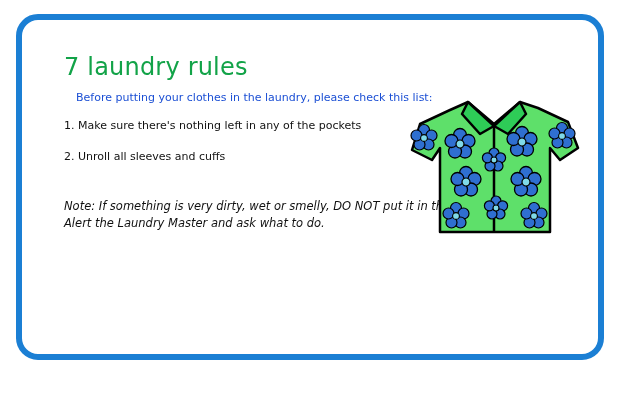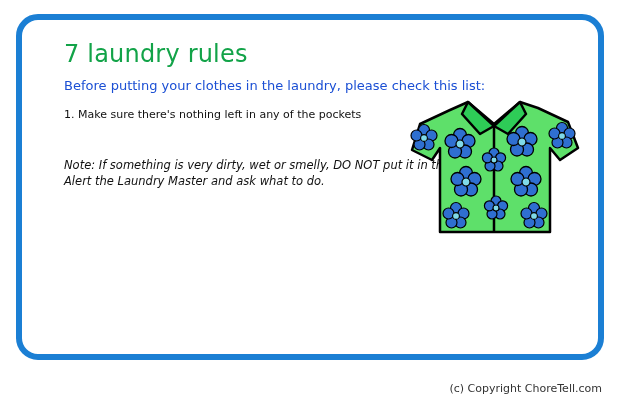--- a/index.html
+++ b/index.html
@@ -29,35 +29,35 @@
     border: 6px solid #1b7fd4;
     border-radius: 22px;
     background: #ffffff;
   }
   #card-inner {
     position: absolute;
     left: 0;
     top: 0;
     right: 0;
     bottom: 0;
-    padding: 16px 26px 10px 42px;
+    padding: 29px 26px 10px 42px;
     box-sizing: border-box;
   }
   #title {
     font-size: 24px;
     font-weight: normal;
     color: #12a348;
     margin: 4px 0 10px 0;
     letter-spacing: 0.2px;
     font-family: "DejaVu Sans", sans-serif;
   }
   #subtitle {
-    font-size: 13px;
+    font-size: 11px;
     color: #1b4fd4;
-    margin: 0 0 16px 0;
+    margin: 0 0 16px 12px;
   }
   .rule {
     font-size: 11px;
     color: #111111;
     margin: 0 0 18px 0;
     line-height: 1.15;
   }
   #note {
     font-size: 11.5px;
     color: #111111;
@@ -91,20 +91,21 @@
 
   <div id="card">
     <div id="card-inner">
 
       <h1 id="title">7 laundry rules</h1>
 
       <p id="subtitle">Before putting your clothes in the laundry, please check this list:</p>
 
       <div id="rules-list">
         <p class="rule">1. Make sure there's nothing left in any of the pockets</p>
+        <p class="rule">2. Unroll all sleeves and cuffs</p>
       </div>
 
       <p id="note">Note: If something is very dirty, wet or smelly, DO NOT put it in the laundry pile! Alert the Laundry Master and ask what to do.</p>
 
       <div id="shirt">
         <svg width="170" height="160" viewBox="0 0 170 160" xmlns="http://www.w3.org/2000/svg">
 
           <path d="M58 12 L40 20 L10 34 L2 60 L22 70 L30 58 L30 142 L140 142 L140 58 L150 70 L168 58 L158 32 L128 18 L110 12 L84 34 Z" fill="#5ee06a" stroke="#000000" stroke-width="2.5" stroke-linejoin="round"></path>
 
           <path d="M58 12 L84 36 L70 44 L52 24 Z" fill="#2ecc57" stroke="#000000" stroke-width="2.5" stroke-linejoin="round"></path>
@@ -196,15 +197,14 @@
               <circle cx="-6.6" cy="-2.2" r="5" fill="#2f6fd0" stroke="#000" stroke-width="1.2"></circle>
               <circle cx="0" cy="0" r="3" fill="#7fd9e8" stroke="#000" stroke-width="1.1"></circle>
             </g>
           </g>
         </svg>
       </div>
 
     </div>
   </div>
 
-  <div id="copyright">(c) Copyright ChoreTell.com</div>
 
 </div>
 
 </body></html>

